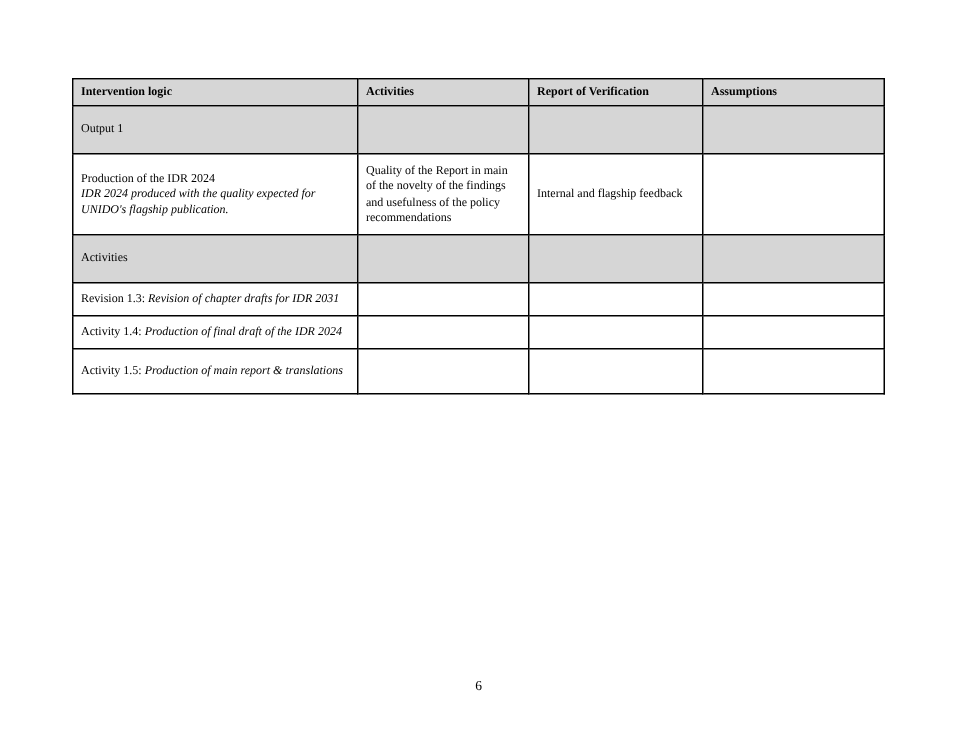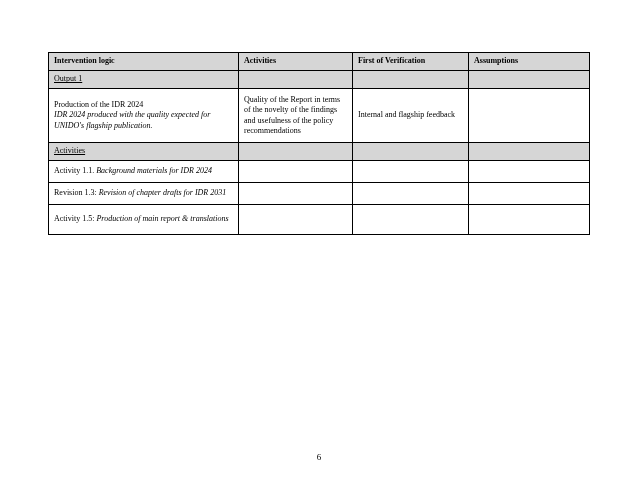--- a/index.html
+++ b/index.html
@@ -35,21 +35,21 @@
     overflow: hidden;
     word-wrap: break-word;
   }
   table.logframe th {
     font-weight: bold;
   }
   .shaded {
     background: #d6d6d6;
   }
   tr.row-header   { height: 18px; padding-left: 20px; }
-  tr.row-section  { height: 18px; text-decoration: underline; }
+  tr.row-section  { height: 32px; }
   tr.row-output   { height: 54px; }
   tr.row-activity { height: 22px; }
   tr.row-activity-last { height: 30px; margin-left: 20px; }
   .italic {
     font-style: italic;
   }
   .detail-block {
     display: block;
     font-style: italic;
   }
@@ -73,69 +73,69 @@
       <col style="width:190px">
       <col style="width:114px">
       <col style="width:116px">
       <col style="width:121px">
     </colgroup>
 
     <tbody>
         <tr class="row-header">
       <th class="shaded">Intervention logic</th>
       <th class="shaded">Activities</th>
-      <th class="shaded">First of Verification</th>
+      <th class="shaded">Report of Verification</th>
       <th class="shaded">Assumptions</th>
     </tr>
 
     <tr class="row-section">
       <td class="shaded">Output 1</td>
       <td class="shaded"></td>
       <td class="shaded"></td>
       <td class="shaded"></td>
     </tr>
 
     <tr class="row-output">
       <td>
         <span>Production of the IDR 2024</span>
         <span class="detail-block">IDR 2024 produced with the quality expected for UNIDO's flagship publication.</span>
       </td>
-      <td>Quality of the Report in terms of the novelty of the findings and usefulness of the policy recommendations</td>
+      <td>Quality of the Report in main of the novelty of the findings and usefulness of the policy recommendations</td>
       <td>Internal and flagship feedback</td>
       <td></td>
     </tr>
 
     <tr class="row-section">
       <td class="shaded">Activities</td>
       <td class="shaded"></td>
       <td class="shaded"></td>
       <td class="shaded"></td>
     </tr>
 
-    <tr class="row-activity">
-      <td>
-        <span>Activity 1.1.</span>
-        <span class="italic">Background materials for IDR 2024</span>
-      </td>
-      <td></td>
-      <td></td>
-      <td></td>
-    </tr>
 
 
     <tr class="row-activity">
       <td>
         <span>Revision 1.3:</span>
         <span class="italic">Revision of chapter drafts for IDR 2031</span>
       </td>
       <td></td>
       <td></td>
       <td></td>
     </tr>
 
+    <tr class="row-activity">
+      <td>
+        <span>Activity 1.4:</span>
+        <span class="italic">Production of final draft of the IDR 2024</span>
+      </td>
+      <td></td>
+      <td></td>
+      <td></td>
+    </tr>
 
     <tr class="row-activity-last">
       <td>
         <span>Activity 1.5:</span>
         <span class="italic">Production of main report &amp; translations</span>
       </td>
       <td></td>
       <td></td>
       <td></td>
     </tr>

